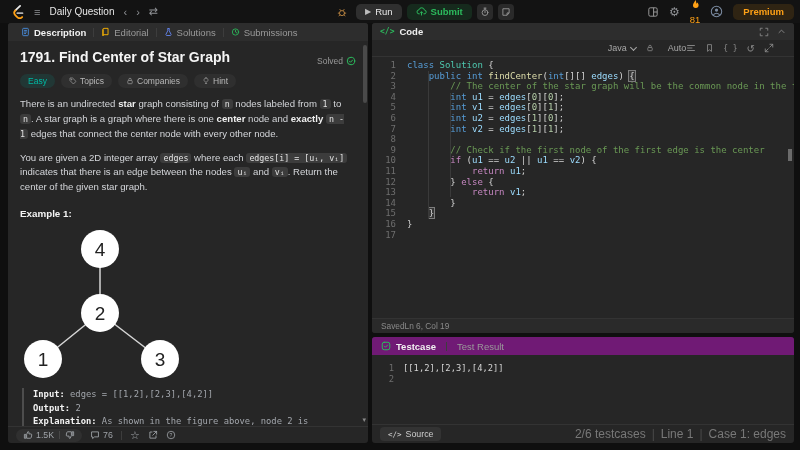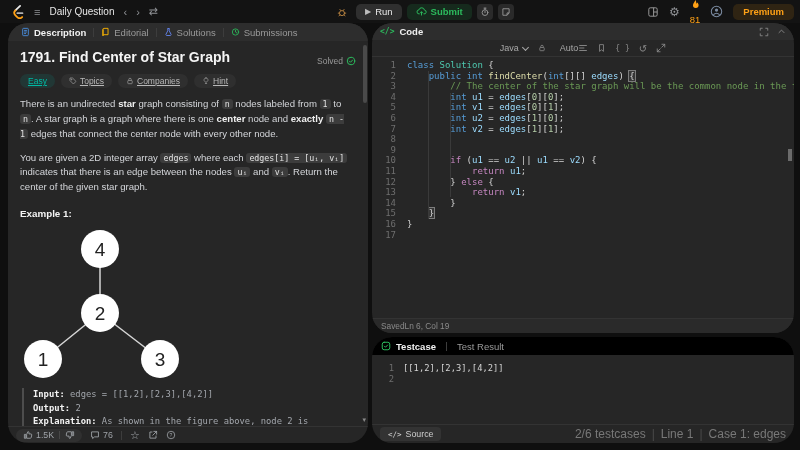--- a/index.html
+++ b/index.html
@@ -21,38 +21,38 @@
   .btn-submit { background:rgba(44,187,93,0.14); color:#2cbb5d; font-weight:600; }
   .sq-btn { width:16px; height:16px; background:#2a2a2a; border-radius:4px;
     display:flex; align-items:center; justify-content:center; }
   .tb-right { position:absolute; right:6px; display:flex; align-items:center; gap:10px; }
   .streak { display:flex; align-items:center; gap:3px; color:#ffa116; font-size:9.5px;flex-direction:column; }
   .btn-premium { background:rgba(255,161,22,0.12); color:#ffa116; font-weight:600;
     padding:2px 10px; border-radius:5px; height:16px; display:flex; align-items:center; font-size:9.5px; }
   .play-glyph { color:#bdbdbd; font-size:8px; }
 
   
-  .panel { position:absolute; background:#262626; border-radius:20px; overflow:hidden; }
+  .panel { position:absolute; background:#262626; border-radius:3px; overflow:hidden; }
   .left-panel  { left:8px;   top:23px;  width:360px; height:420px; display:flex; flex-direction:column; }
   .code-panel  { left:372px; top:23px;  width:422px; height:310px; display:flex; flex-direction:column; }
   .test-panel  { left:372px; top:337px; width:422px; height:106px; display:flex; flex-direction:column; }
 
   
   .tabbar { height:18px; background:#2d2d2d; display:flex; align-items:center;
     font-size:9.5px; color:#9a9a9a; flex:none; padding-left:6px; }
   .tab { display:flex; align-items:center; gap:4px; padding:0 7px; height:100%; cursor:pointer; }
   .tab.active { color:#f2f2f2; font-weight:600; }
   .tab-div { width:1px; height:9px; background:#3d3d3d; }
   .desc-content { flex:1; padding:8px 12px 0 12px; position:relative; overflow:hidden; }
   .title-row { display:flex; align-items:flex-start; justify-content:space-between; }
   .q-title { font-size:14px; font-weight:700; color:#f5f5f5; }
   .solved { display:flex; align-items:center; gap:3px; font-size:8.5px; color:#9a9a9a; margin-top:7px; }
   .chip-row { display:flex; align-items:center; gap:6px; margin-top:8px; }
   .chip { display:flex; align-items:center; gap:3px; background:#2f2f2f; color:#b8b8b8;
-    border-radius:9px; padding:2px 8px; font-size:8.5px; cursor:pointer;text-decoration:underline; }
+    border-radius:9px; padding:2px 8px; font-size:8.5px; cursor:pointer; }
   .chip-easy { background:rgba(0,184,163,0.12); color:#00b8a3; }
   .desc-p { font-size:9.6px; line-height:1.55; color:#d4d6da; margin-top:9px; }
   .desc-p .b { font-weight:700; color:#f0f0f0; }
   .desc-p code { font-family:"DejaVu Sans Mono", monospace; font-size:8.3px;
     background:#3c3c3c; border-radius:3px; padding:0 3px; color:#e3e3e3; }
   .ex-label { font-size:9.8px; font-weight:700; color:#f5f5f5; margin-top:13px; }
   .graph { margin-top:6px; }
   .example-pre { font-family:"DejaVu Sans Mono", monospace; font-size:8.8px; line-height:1.55;
     color:#a3a7ad; border-left:2px solid #4d4d4d; padding-left:9px; margin:7px 0 0 2px;
     white-space:pre-wrap; }
@@ -68,21 +68,21 @@
   .foot-group { display:flex; align-items:center; gap:3px; cursor:pointer; }
   .foot-sep { width:1px; height:9px; background:#3d3d3d; }
   .ficon { color:#9fa3a8; }
 
   
   .cp-header { height:17px; display:flex; align-items:center; justify-content:space-between;
     padding:0 8px; background:#2d2d2d; flex:none; }
   .cp-title { display:flex; align-items:center; gap:5px; font-size:9.5px; font-weight:600; color:#f0f0f0; }
   .code-glyph { color:#2cbb5d; font-family:"DejaVu Sans Mono", monospace; font-size:8px; font-weight:700; }
   .cp-hicons { display:flex; align-items:center; gap:8px; color:#8a8a8a; }
-  .cp-toolbar { height:17px; display:flex; align-items:center; justify-content:center;
+  .cp-toolbar { height:17px; display:flex; align-items:center; justify-content:flex-end;
     padding:0 20px; border-bottom:1px solid #333; flex:none; font-size:9px; color:#a8a8a8; }
   .lang-group { display:flex; align-items:center; gap:10px; }
   .lang-sel { display:flex; align-items:center; gap:4px; cursor:pointer; }
   .chev-down { width:5px; height:5px; border-right:1px solid #a8a8a8; border-bottom:1px solid #a8a8a8;
     transform:rotate(45deg); margin-top:-2px; }
   .auto-group { display:flex; align-items:center; gap:14px; cursor:pointer; }
   .cp-ticons { display:flex; align-items:center; gap:9px; color:#8a8a8a; }
   .editor { flex:1; position:relative; overflow:hidden; padding-top:3px;
     font-family:"DejaVu Sans Mono", monospace; font-size:9px; }
   .cl { display:flex; height:10.6px; line-height:10.6px; }
@@ -92,21 +92,21 @@
   .tk-vr { color:#9cdcfe; } .tk-nm { color:#b5cea8; } .tk-cm { color:#6a9955; }
   .tk-ct { color:#c586c0; } .tk-pl { color:#d4d4d4; }
   .tk-bh { color:#d4d4d4; outline:1px solid #7c7c7c; background:rgba(120,120,120,0.2); }
   .guide { position:absolute; width:1px; background:#3a3a3a; top:14px; height:148px; }
   .ruler-mark { position:absolute; right:2px; top:92px; width:4px; height:12px; background:#6b6b6b; }
   .cp-status { flex:none; height:15px; border-top:1px solid #333; display:flex; align-items:center;
     padding:0 9px; font-size:8.3px; color:#8a8a8a; background:#2a2a2a; }
 
   
   .tc-header { height:18px; display:flex; align-items:center; gap:10px; padding:0 9px;
-    background:#000000; flex:none; font-size:9.5px; }
+    background:#701a75; flex:none; font-size:9.5px; }
   .tc-tab { display:flex; align-items:center; gap:5px; cursor:pointer; color:#9a9a9a; }
   .tc-tab.active { color:#f2f2f2; font-weight:600; }
   .tc-body { flex:1; padding:8px 10px 0 6px; font-family:"DejaVu Sans Mono", monospace; font-size:8.8px; }
   .tc-line { display:flex; height:11px; line-height:11px; }
   .tc-ln { width:16px; text-align:right; color:#6e6e6e; flex:none; }
   .tc-val { padding-left:9px; color:#d4d4d4; white-space:pre; }
   .tc-footer { flex:none; height:19px; border-top:1px solid #333; display:flex; align-items:center;
     justify-content:space-between; padding:0 8px; }
   .src-chip { display:flex; align-items:center; gap:4px; background:#333; border-radius:4px;
     padding:2px 8px; font-size:8.8px; color:#cfcfcf; cursor:pointer; }
@@ -446,21 +446,21 @@
         <div class="cl">
           <span class="ln">7</span>
           <span class="lc"><span class="tk-pl">        </span><span class="tk-kw">int</span><span class="tk-pl"> </span><span class="tk-vr">v2</span><span class="tk-pl"> = </span><span class="tk-vr">edges</span><span class="tk-pl">[</span><span class="tk-nm">1</span><span class="tk-pl">][</span><span class="tk-nm">1</span><span class="tk-pl">];</span></span>
         </div>
         <div class="cl">
           <span class="ln">8</span>
           <span class="lc"></span>
         </div>
         <div class="cl">
           <span class="ln">9</span>
-          <span class="lc"><span class="tk-pl">        </span></span>
+          <span class="lc"><span class="tk-pl">        </span><span class="tk-cm">// Check if the first node of the first edge is the center</span></span>
         </div>
         <div class="cl">
           <span class="ln">10</span>
           <span class="lc"><span class="tk-pl">        </span><span class="tk-ct">if</span><span class="tk-pl"> (</span><span class="tk-vr">u1</span><span class="tk-pl"> == </span><span class="tk-vr">u2</span><span class="tk-pl"> || </span><span class="tk-vr">u1</span><span class="tk-pl"> == </span><span class="tk-vr">v2</span><span class="tk-pl">) {</span></span>
         </div>
         <div class="cl">
           <span class="ln">11</span>
           <span class="lc"><span class="tk-pl">            </span><span class="tk-ct">return</span><span class="tk-pl"> </span><span class="tk-vr">u1</span><span class="tk-pl">;</span></span>
         </div>
         <div class="cl">

